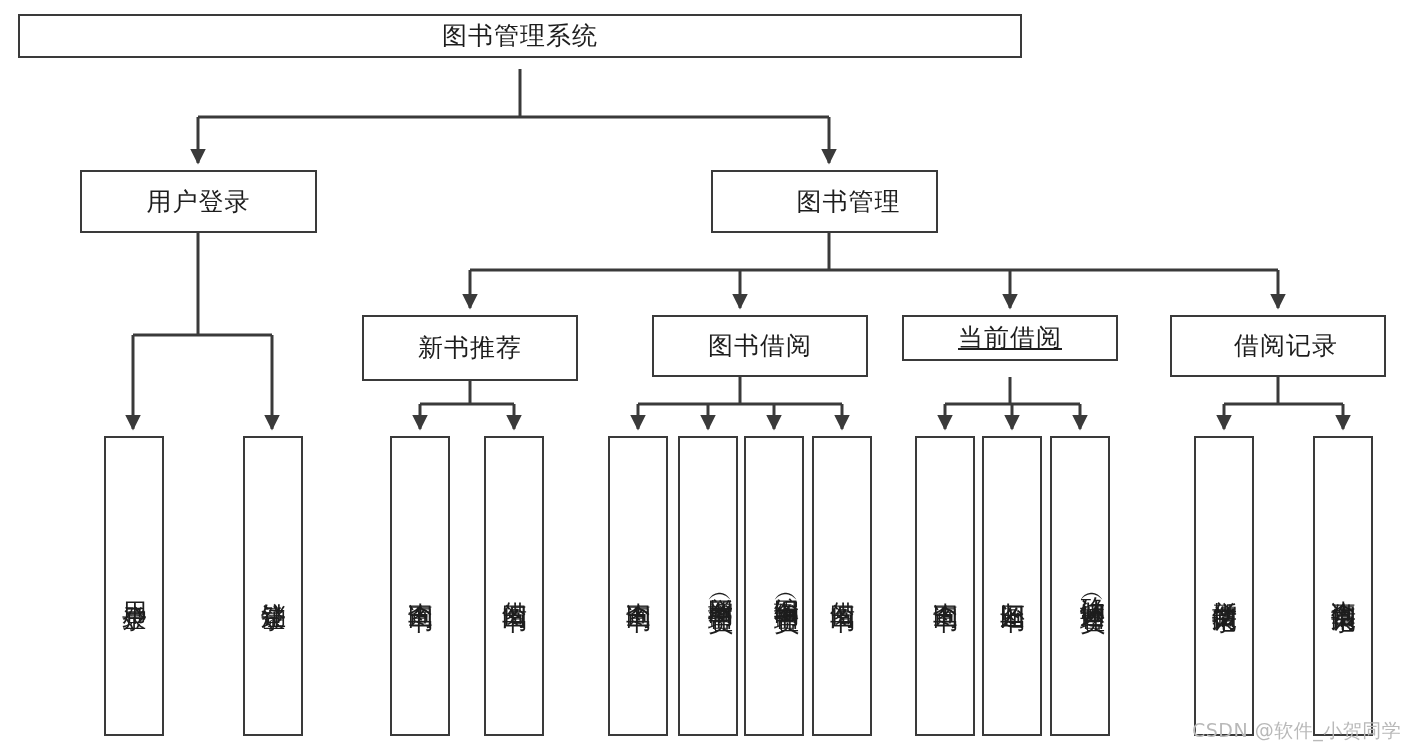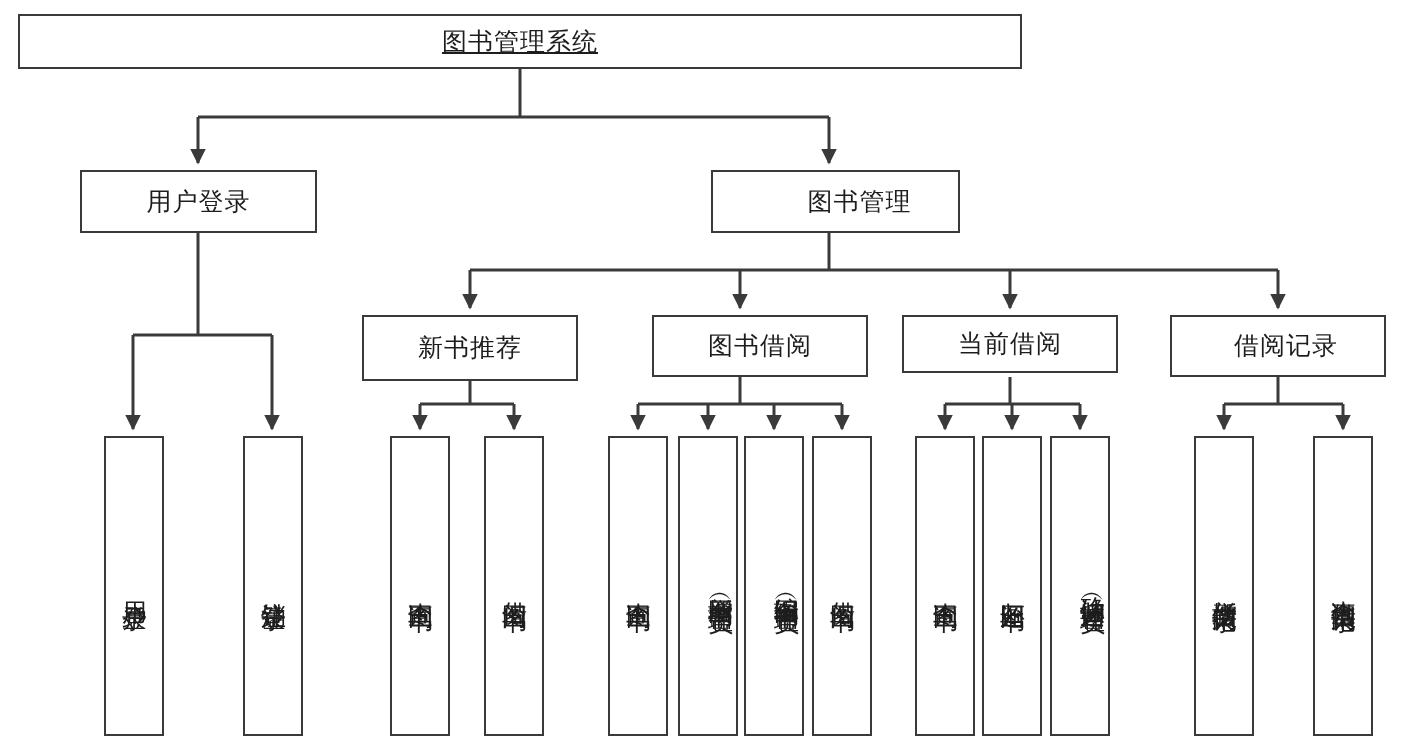--- a/index.html
+++ b/index.html
@@ -113,42 +113,43 @@
       <path d="M 1012 404 L 1012 429" marker-end="url(#arrow)"></path>
       <path d="M 1080 404 L 1080 429" marker-end="url(#arrow)"></path>
 
       <path d="M 1278 377 L 1278 404"></path>
       <path d="M 1224 404 L 1343 404"></path>
       <path d="M 1224 404 L 1224 429" marker-end="url(#arrow)"></path>
       <path d="M 1343 404 L 1343 429" marker-end="url(#arrow)"></path>
     </g>
   </svg>
 
-  <div class="node horiz" style="left:18px; top:14px; width:1004px; height:55px;text-decoration:underline;">图书管理系统</div>
+  <div class="node horiz" style="left:18px; top:14px; width:1004px; height:44px;">图书管理系统</div>
 
   <div class="node horiz" style="left:80px; top:170px; width:237px; height:63px;">用户登录</div>
-  <div class="node horiz" style="left:711px; top:170px; width:249px; height:63px;padding-left:48px;">图书管理</div>
+  <div class="node horiz" style="left:711px; top:170px; width:227px; height:63px;padding-left:48px;">图书管理</div>
 
   <div class="node horiz" style="left:362px; top:315px; width:216px; height:66px;">新书推荐</div>
   <div class="node horiz" style="left:632px; top:315px; width:216px; height:62px;margin-left:20px;">图书借阅</div>
-  <div class="node horiz" style="left:902px; top:315px; width:216px; height:58px;">当前借阅</div>
+  <div class="node horiz" style="left:902px; top:315px; width:216px; height:46px;text-decoration:underline;">当前借阅</div>
   <div class="node horiz" style="left:1170px; top:315px; width:216px; height:62px;padding-left:16px;">借阅记录</div>
 
   <div class="node vert centered" style="left:104px; top:436px; width:60px; height:300px;">用户登录</div>
   <div class="node vert centered" style="left:243px; top:436px; width:60px; height:300px;">注销登录</div>
 
   <div class="node vert centered" style="left:390px; top:436px; width:60px; height:300px;">查询图书</div>
   <div class="node vert centered" style="left:484px; top:436px; width:60px; height:300px;">借阅图书</div>
 
   <div class="node vert centered" style="left:608px; top:436px; width:60px; height:300px;">查询图书</div>
   <div class="node vert" style="left:678px; top:436px; width:60px; height:300px;">新增图书（管理员）</div>
   <div class="node vert" style="left:744px; top:436px; width:60px; height:300px;">编辑图书（管理员）</div>
   <div class="node vert centered" style="left:812px; top:436px; width:60px; height:300px;">借阅图书</div>
 
   <div class="node vert centered" style="left:915px; top:436px; width:60px; height:300px;">查询图书</div>
   <div class="node vert centered" style="left:982px; top:436px; width:60px; height:300px;">归还图书</div>
   <div class="node vert" style="left:1050px; top:436px; width:60px; height:300px;">确认归还（管理员）</div>
 
   <div class="node vert centered" style="left:1194px; top:436px; width:60px; height:300px;">新增借阅记录</div>
   <div class="node vert centered" style="left:1313px; top:436px; width:60px; height:300px;">查询借阅记录</div>
 
+  <div class="watermark" style="left:1192px; top:718px;">CSDN @软件_小贺同学</div>
 
 </div>
 
 </body></html>

